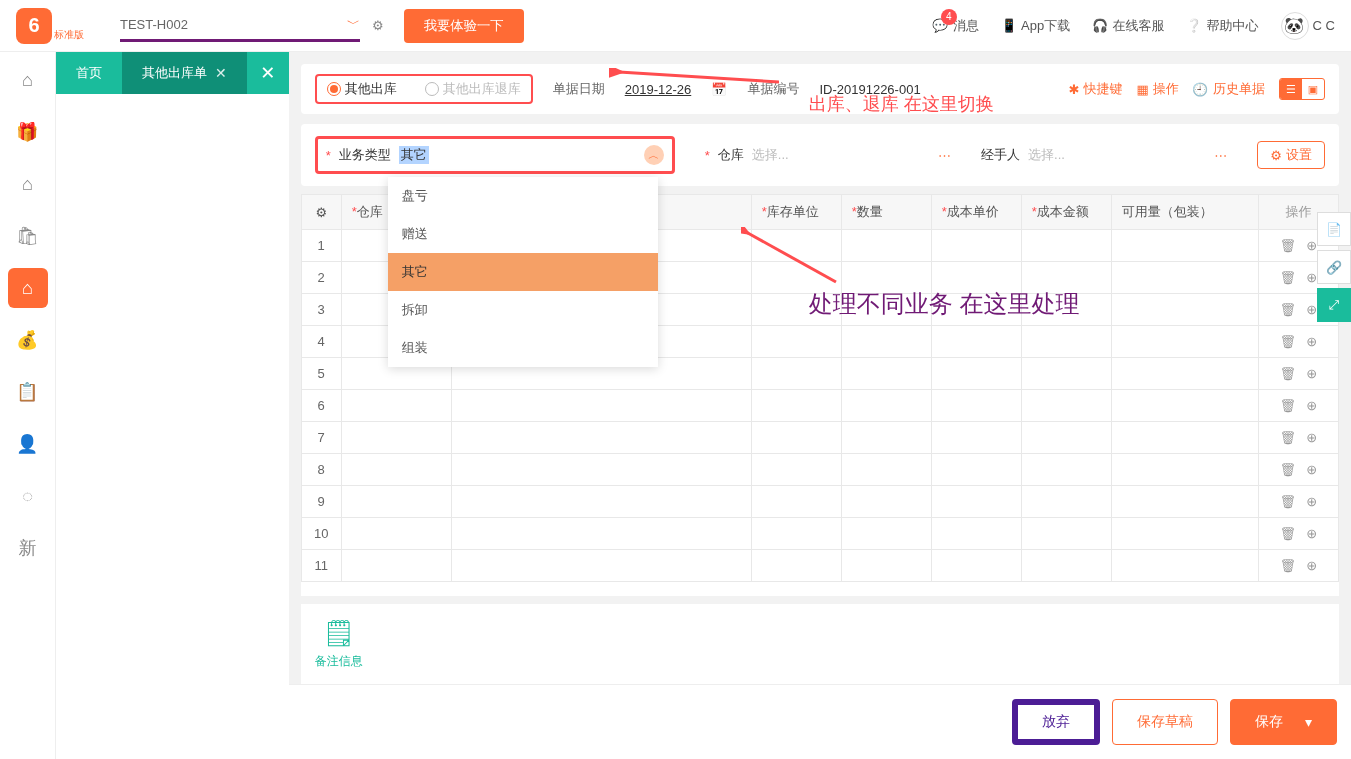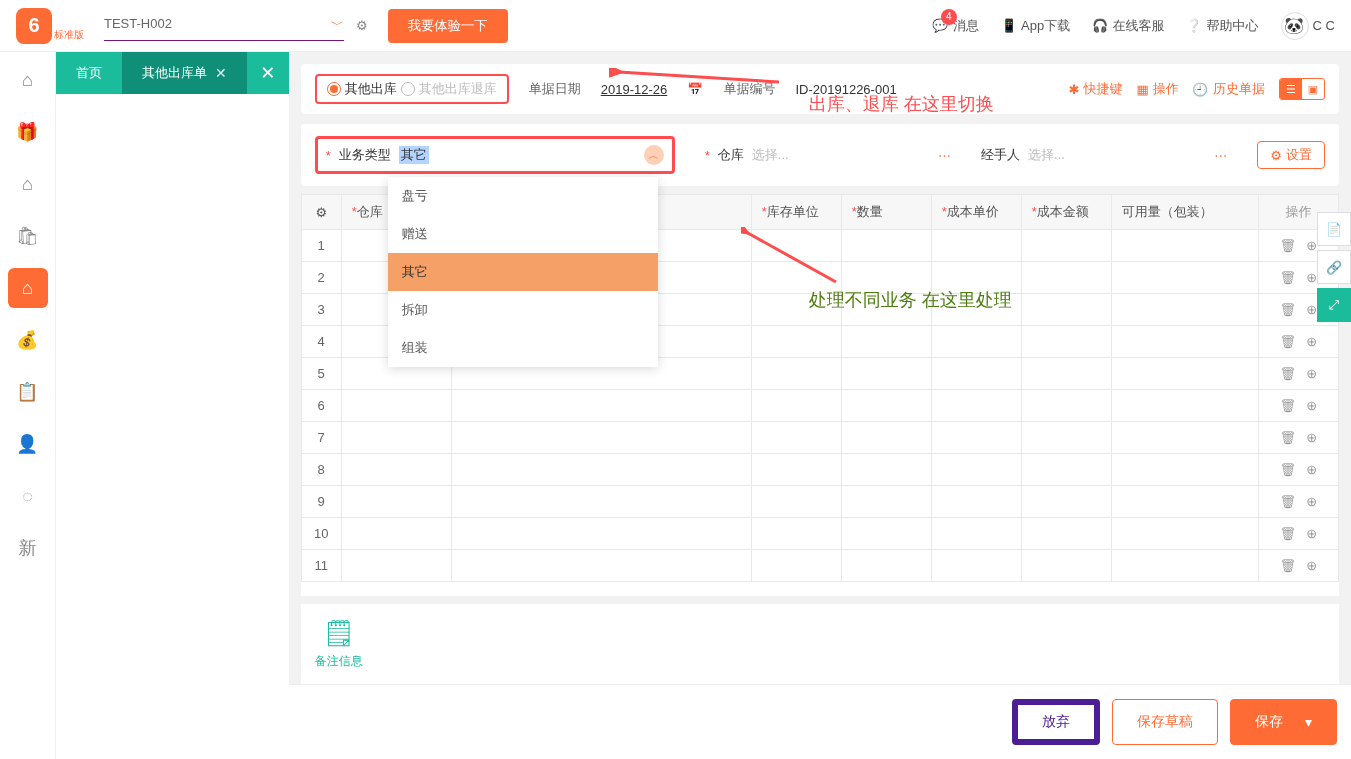--- a/index.html
+++ b/index.html
@@ -3,21 +3,21 @@
 <meta charset="utf-8">
 <style>
 *{margin:0;padding:0;box-sizing:border-box;font-family:"Microsoft YaHei","PingFang SC",Arial,sans-serif}
 body{background:#f5f5f5;font-size:13px;color:#333;overflow:hidden}
 .app{display:flex;flex-direction:column;height:759px;width:1351px;background:#fff}
 
 
 .topbar{height:52px;display:flex;align-items:center;padding:0 16px;background:#fff;border-bottom:1px solid #eee}
 .logo{width:36px;height:36px;border-radius:8px;background:#ff6b35;display:flex;align-items:center;justify-content:center;color:#fff;font-weight:bold;font-size:20px}
 .edition{font-size:10px;color:#ff6b35;margin-left:2px;margin-top:18px}
-.tenant{margin-left:20px;width:240px;display:flex;align-items:flex-start;border-bottom:1px solid #701a75;padding:6px 0;color:#666}
+.tenant{margin-left:36px;width:240px;display:flex;align-items:center;border-bottom:3px solid #701a75;padding:6px 0;color:#666}
 .tenant .caret{margin-left:auto;color:#ff6b35}
 .gear{margin-left:12px;color:#888}
 .cta{margin-left:20px;background:#ff6b35;color:#fff;padding:8px 20px;border-radius:4px;border:none;cursor:pointer}
 .top-right{margin-left:auto;display:flex;align-items:center;gap:22px;color:#555}
 .top-right .item{display:flex;align-items:center;gap:4px;cursor:pointer;position:relative}
 .badge{position:absolute;top:-8px;left:8px;background:#ff4d4f;color:#fff;border-radius:50%;width:16px;height:16px;font-size:10px;display:flex;align-items:center;justify-content:center}
 .avatar{width:28px;height:28px;border-radius:50%;background:#fff;border:1px solid #ddd;display:flex;align-items:center;justify-content:center;font-size:16px}
 
 
 .body{flex:1;display:flex;min-height:0}
@@ -28,21 +28,21 @@
 .main{flex:1;display:flex;flex-direction:row;min-width:0}
 .tabs{height:42px;background:#1abc9c;display:flex;align-items:center;color:#fff}
 .tab{padding:0 20px;height:100%;display:flex;align-items:center;gap:8px;cursor:pointer}
 .tab.active{background:#0f8f77}
 .tab .x{font-size:14px;opacity:.85}
 .tabs .closeall{margin-left:auto;width:42px;height:100%;display:flex;align-items:center;justify-content:center;background:#1abc9c;cursor:pointer;font-size:18px}
 
 .page{flex:1;background:#f2f2f2;padding:12px 0 0 0;display:flex;flex-direction:column;min-height:0;position:relative}
 
 .toolbar{margin:0 12px;display:flex;align-items:center;gap:20px;background:#fff;padding:10px 14px;border-radius:4px}
-.radiogrp{display:flex;align-items:center;gap:4px;border:2px solid #ff4d4f;padding:4px 10px;border-radius:4px}
+.radiogrp{display:flex;align-items:center;gap:28px;border:2px solid #ff4d4f;padding:4px 10px;border-radius:4px}
 .radio{display:flex;align-items:center;gap:4px;cursor:pointer}
 .radio .dot{width:14px;height:14px;border-radius:50%;border:1px solid #bbb;display:inline-flex;align-items:center;justify-content:center}
 .radio.selected .dot{border-color:#ff6b35}
 .radio.selected .dot::after{content:"";width:8px;height:8px;border-radius:50%;background:#ff6b35}
 .radio.unsel{color:#bbb}
 .toolbar .lbl{color:#666}
 .toolbar .date{color:#333;text-decoration:underline}
 .toolbar .cal{color:#ff6b35}
 .toolbar-right{margin-left:auto;display:flex;align-items:center;gap:14px;color:#ff6b35;font-size:13px}
 .toolbar-right .ti{display:flex;gap:4px;align-items:center;cursor:pointer}
@@ -63,21 +63,21 @@
 .biztype-box{border:3px solid #ff4d4f;padding:6px 8px;border-radius:4px;width:360px;display:flex;align-items:center}
 .biztype-box .caret{margin-left:auto}
 
 
 .dropdown{position:absolute;top:38px;left:70px;width:270px;background:#fff;box-shadow:0 2px 10px rgba(0,0,0,.15);z-index:50}
 .dropdown .opt{padding:10px 14px;cursor:pointer;color:#555}
 .dropdown .opt.active{background:#f5a066;color:#333}
 
 
 .annot1{position:absolute;left:520px;top:40px;color:#ff4d4f;font-size:18px;z-index:40}
-.annot2{position:absolute;left:520px;top:236px;color:#4d7c0f;font-size:18px;z-index:40}
+.annot2{position:absolute;left:520px;top:236px;color:#701a75;font-size:24px;z-index:40}
 .arrow1{position:absolute;left:320px;top:16px;width:170px;height:18px;z-index:40}
 .arrow2{position:absolute;left:452px;top:175px;width:100px;height:60px;z-index:40}
 
 
 .tablewrap{flex:1;margin:8px 12px 0 12px;background:#fff;overflow:auto;position:relative}
 table{border-collapse:collapse;width:100%;table-layout:fixed}
 th,td{border:1px solid #e8e8e8;padding:8px 10px;font-size:13px;text-align:left;white-space:nowrap;overflow:hidden}
 th{background:#f7f7f7;color:#555;font-weight:normal}
 th .req{color:#ff4d4f}
 td.idx{text-align:center;color:#666;width:40px}

